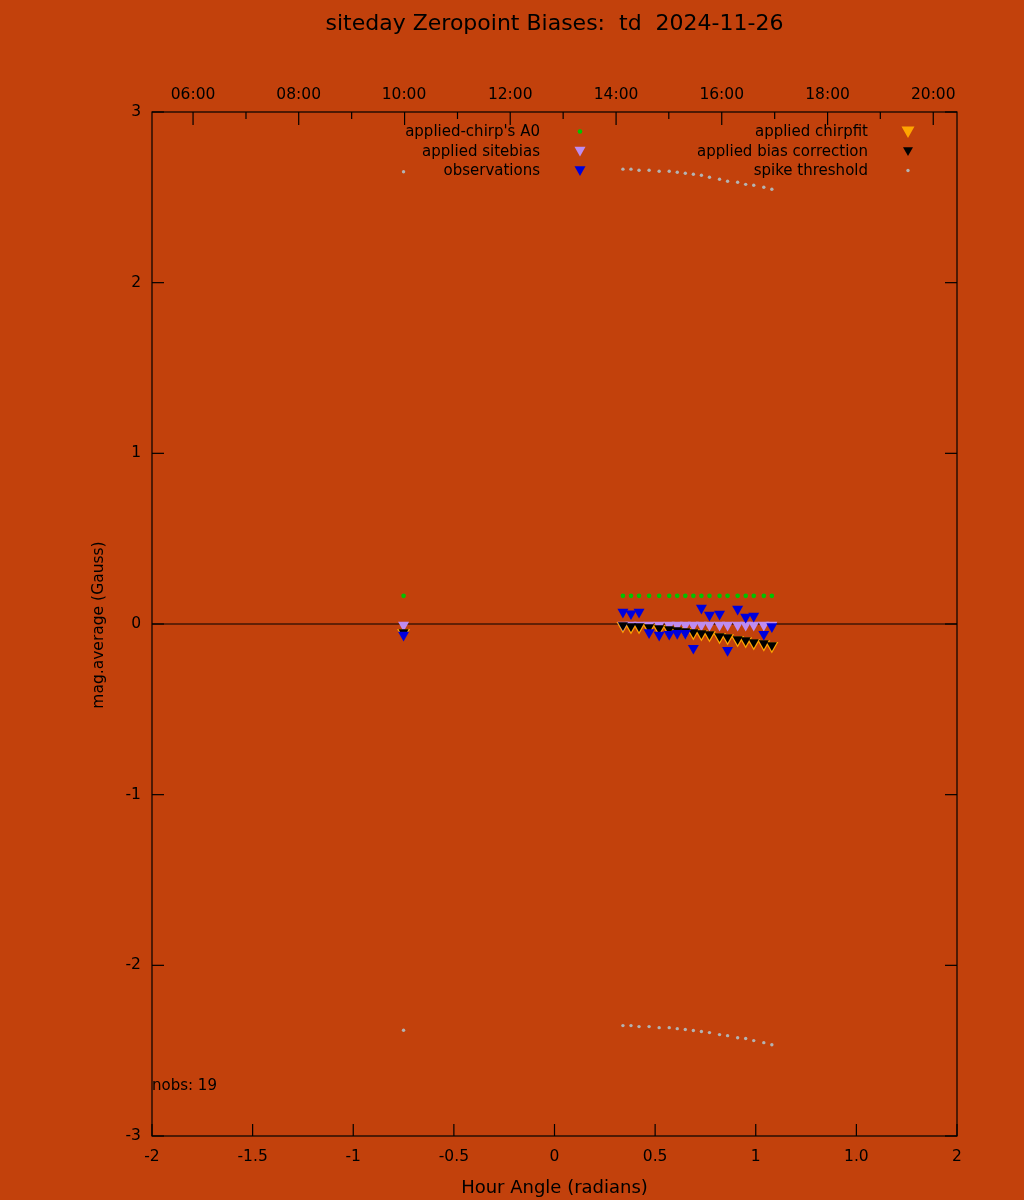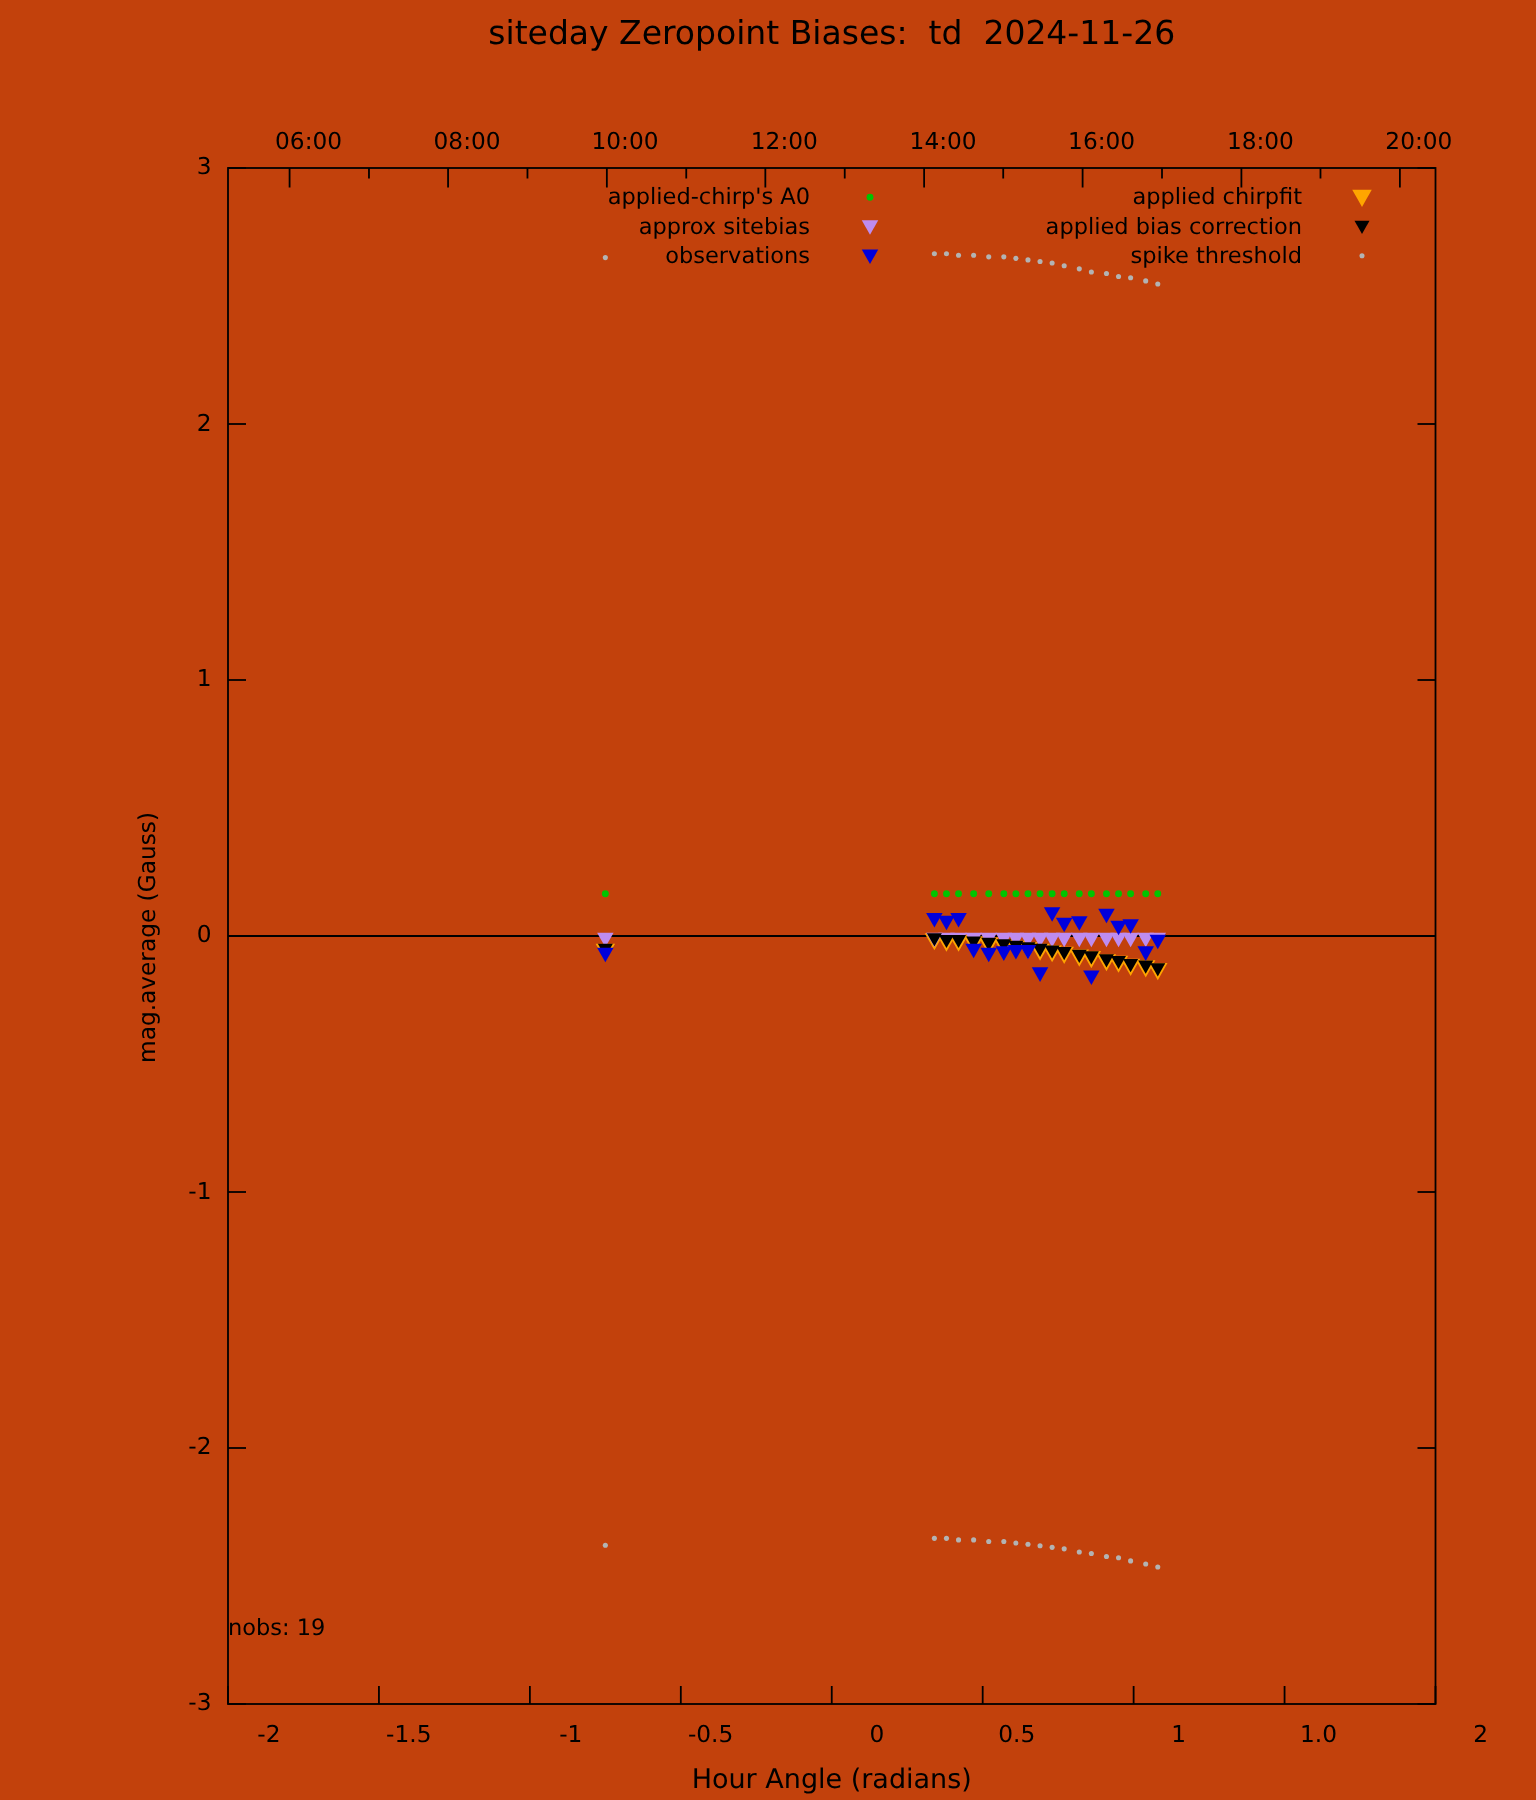--- a/index.html
+++ b/index.html
@@ -8,21 +8,21 @@
   #plot-svg { position:absolute; left:0; top:0; }
   .abs { position:absolute; white-space:pre; }
   .title { font-size:22px; left:152px; top:10px; width:805px; text-align:center; }
   .x2label { font-size:15.5px; left:152px; top:56px; width:805px; text-align:center; }
   .xlabel { font-size:18px; left:152px; top:1176px; width:805px; text-align:center; }
   .ylabel { font-size:15.5px; left:98px; top:625px;
             transform: translate(-50%,-50%) rotate(-90deg); }
   .anno { font-size:15px; left:152px; width:805px; text-align:left; }
   .tick-label { font-size:15.5px; }
   .ytick { width:60px; text-align:right; }
-  .xtick, .x2tick { width:70px; text-align:right; }
+  .xtick, .x2tick { width:70px; text-align:center; }
   .legend-label { font-size:15px; text-align:right; width:260px; }
 </style>
 </head>
 <body>
 
 <div id="stage">
   <svg id="plot-svg" width="1024" height="1200">
       <g>
         <rect x="152" y="112" width="805" height="1024" fill="none" stroke="#000" stroke-width="1.2"></rect>
         <line x1="152" y1="624" x2="957" y2="624" stroke="#000" stroke-width="1.2"></line>
@@ -246,19 +246,19 @@
       <div class="abs tick-label xtick" style="left: 922px; top: 1147px;">2</div>
       <div class="abs tick-label x2tick" style="left: 158.055px; top: 85px;">06:00</div>
       <div class="abs tick-label x2tick" style="left: 263.711px; top: 85px;">08:00</div>
       <div class="abs tick-label x2tick" style="left: 369px; top: 85px;">10:00</div>
       <div class="abs tick-label x2tick" style="left: 475.225px; top: 85px;">12:00</div>
       <div class="abs tick-label x2tick" style="left: 581.082px; top: 85px;">14:00</div>
       <div class="abs tick-label x2tick" style="left: 686.739px; top: 85px;">16:00</div>
       <div class="abs tick-label x2tick" style="left: 792.596px; top: 85px;">18:00</div>
       <div class="abs tick-label x2tick" style="left: 898.252px; top: 85px;">20:00</div>
       <div class="abs legend-label" style="right: 484px; top: 122px;">applied-chirp's A0</div>
-      <div class="abs legend-label" style="right: 484px; top: 141.5px;">approx sitebias</div>
+      <div class="abs legend-label" style="right: 484px; top: 141.5px;">applied sitebias</div>
       <div class="abs legend-label" style="right: 484px; top: 161px;">observations</div>
       <div class="abs legend-label" style="right: 156px; top: 122px;">applied chirpfit</div>
       <div class="abs legend-label" style="right: 156px; top: 141.5px;">applied bias correction</div>
       <div class="abs legend-label" style="right: 156px; top: 161px;">spike threshold</div>
     </div>
 </div>
 
 </body></html>

